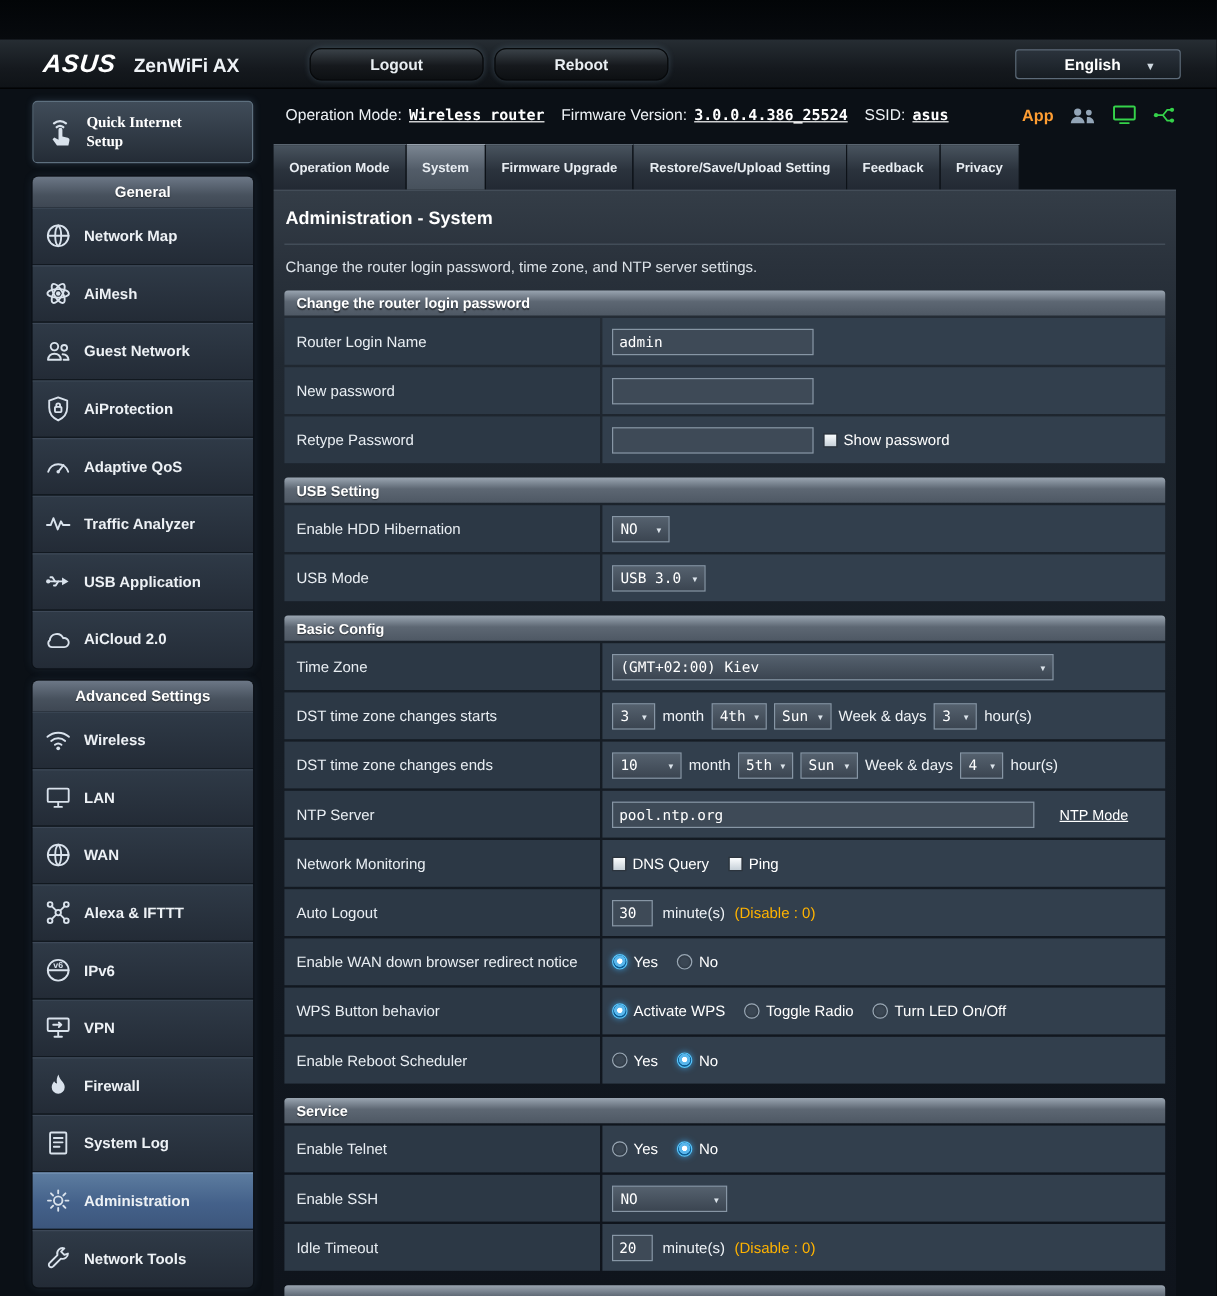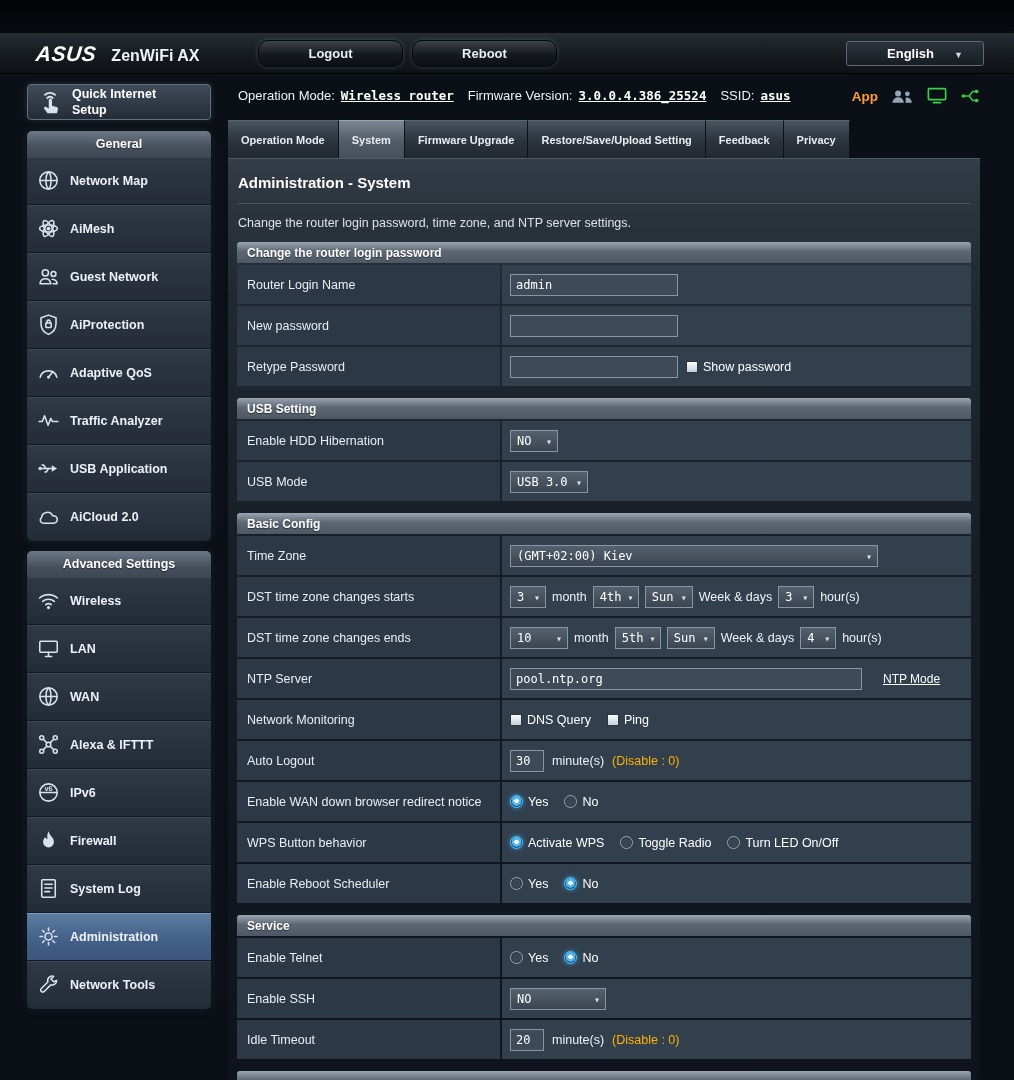--- a/index.html
+++ b/index.html
@@ -50,21 +50,21 @@
   .unit{color:#eef2f6;}
   .hint{color:#ffb300;}
   .link{color:#fff;font-size:12px;text-decoration:underline;cursor:pointer;margin-left:13px;}
   input[type=radio]{appearance:none;-webkit-appearance:none;width:13px;height:13px;margin:0 5px 0 0;border-radius:50%;background:radial-gradient(circle,#3a4653 0 40%,#242d37 100%);border:1px solid #9aa8b5;cursor:pointer;}
   input[type=radio]:checked{border-color:#57c8ff;background:radial-gradient(circle at 50% 45%,#ffffff 0 2px,#58b6ec 2.5px 4.5px,#0d5c92 5px);box-shadow:0 0 5px rgba(60,170,240,.8);}
   input[type=checkbox]{appearance:none;-webkit-appearance:none;width:12px;height:12px;margin:0 5px 0 0;background:linear-gradient(#fbfdfe,#c6d0d8);border:1px solid #2c343d;cursor:pointer;}
   .opt{display:inline-flex;align-items:center;margin-right:8px;cursor:pointer;color:#fff;font-size:12.5px;}
 
   
   .sidebar{position:absolute;left:27px;top:84px;width:184px;}
-  .qis{height:36px;box-sizing:border-box;border:1px solid #5e707f;border-radius:4px;background:linear-gradient(#404c59,#242c36);display:flex;align-items:center;gap:7px;padding:0 7px;margin-bottom:11px;cursor:pointer;box-shadow:0 0 6px rgba(120,160,200,.2);}
+  .qis{height:52px;box-sizing:border-box;border:1px solid #5e707f;border-radius:4px;background:linear-gradient(#404c59,#242c36);display:flex;align-items:center;gap:7px;padding:0 7px;margin-bottom:11px;cursor:pointer;box-shadow:0 0 6px rgba(120,160,200,.2);font-family:Liberation Serif, serif;}
   .qis .icn{width:30px;height:30px;}
   .qis-text{font-weight:bold;font-size:12.5px;color:#fff;line-height:1.3;}
   .nav-group{border-radius:5px;overflow:hidden;margin-bottom:10px;box-shadow:0 0 0 1px #0c1117,0 0 8px rgba(100,140,180,.15);}
   .nav-head{height:26px;background:linear-gradient(#6d7887,#47515d 60%,#3e4753);display:flex;align-items:center;justify-content:center;font-weight:bold;font-size:12.5px;color:#fff;text-shadow:0 1px 1px rgba(0,0,0,.5);}
   .nav-item{height:48px;box-sizing:border-box;display:flex;align-items:center;gap:9px;padding:0 4px 0 9px;background:linear-gradient(#2f3a47,#232b36);box-shadow:inset 0 1px 0 #3d4857;border-bottom:1px solid #121921;cursor:pointer;}
   .nav-item:last-child{border-bottom:none;}
   .nav-label{font-weight:bold;font-size:12.5px;color:#edf1f5;}
   .nav-item.active{background:linear-gradient(#5d7da0,#44618a 55%,#3c567c);box-shadow:inset 0 1px 0 #7e9cbd;}
   .icn{width:25px;height:25px;color:#d9e2ec;fill:none;stroke:currentColor;stroke-width:1.5;stroke-linecap:round;stroke-linejoin:round;flex:none;}
 </style>
@@ -261,20 +261,26 @@
         <svg class="icn">
             <use href="#i-nodes"></use>
           </svg>
         <span class="nav-label">Alexa &amp; IFTTT</span>
       </div>
       <div class="nav-item">
         <svg class="icn">
             <use href="#i-ipv6"></use>
           </svg>
         <span class="nav-label">IPv6</span>
+      </div>
+      <div class="nav-item">
+        <svg class="icn">
+            <use href="#i-vpn"></use>
+          </svg>
+        <span class="nav-label">VPN</span>
       </div>
       <div class="nav-item">
         <svg class="icn">
             <use href="#i-flame"></use>
           </svg>
         <span class="nav-label">Firewall</span>
       </div>
       <div class="nav-item">
         <svg class="icn">
             <use href="#i-log"></use>

